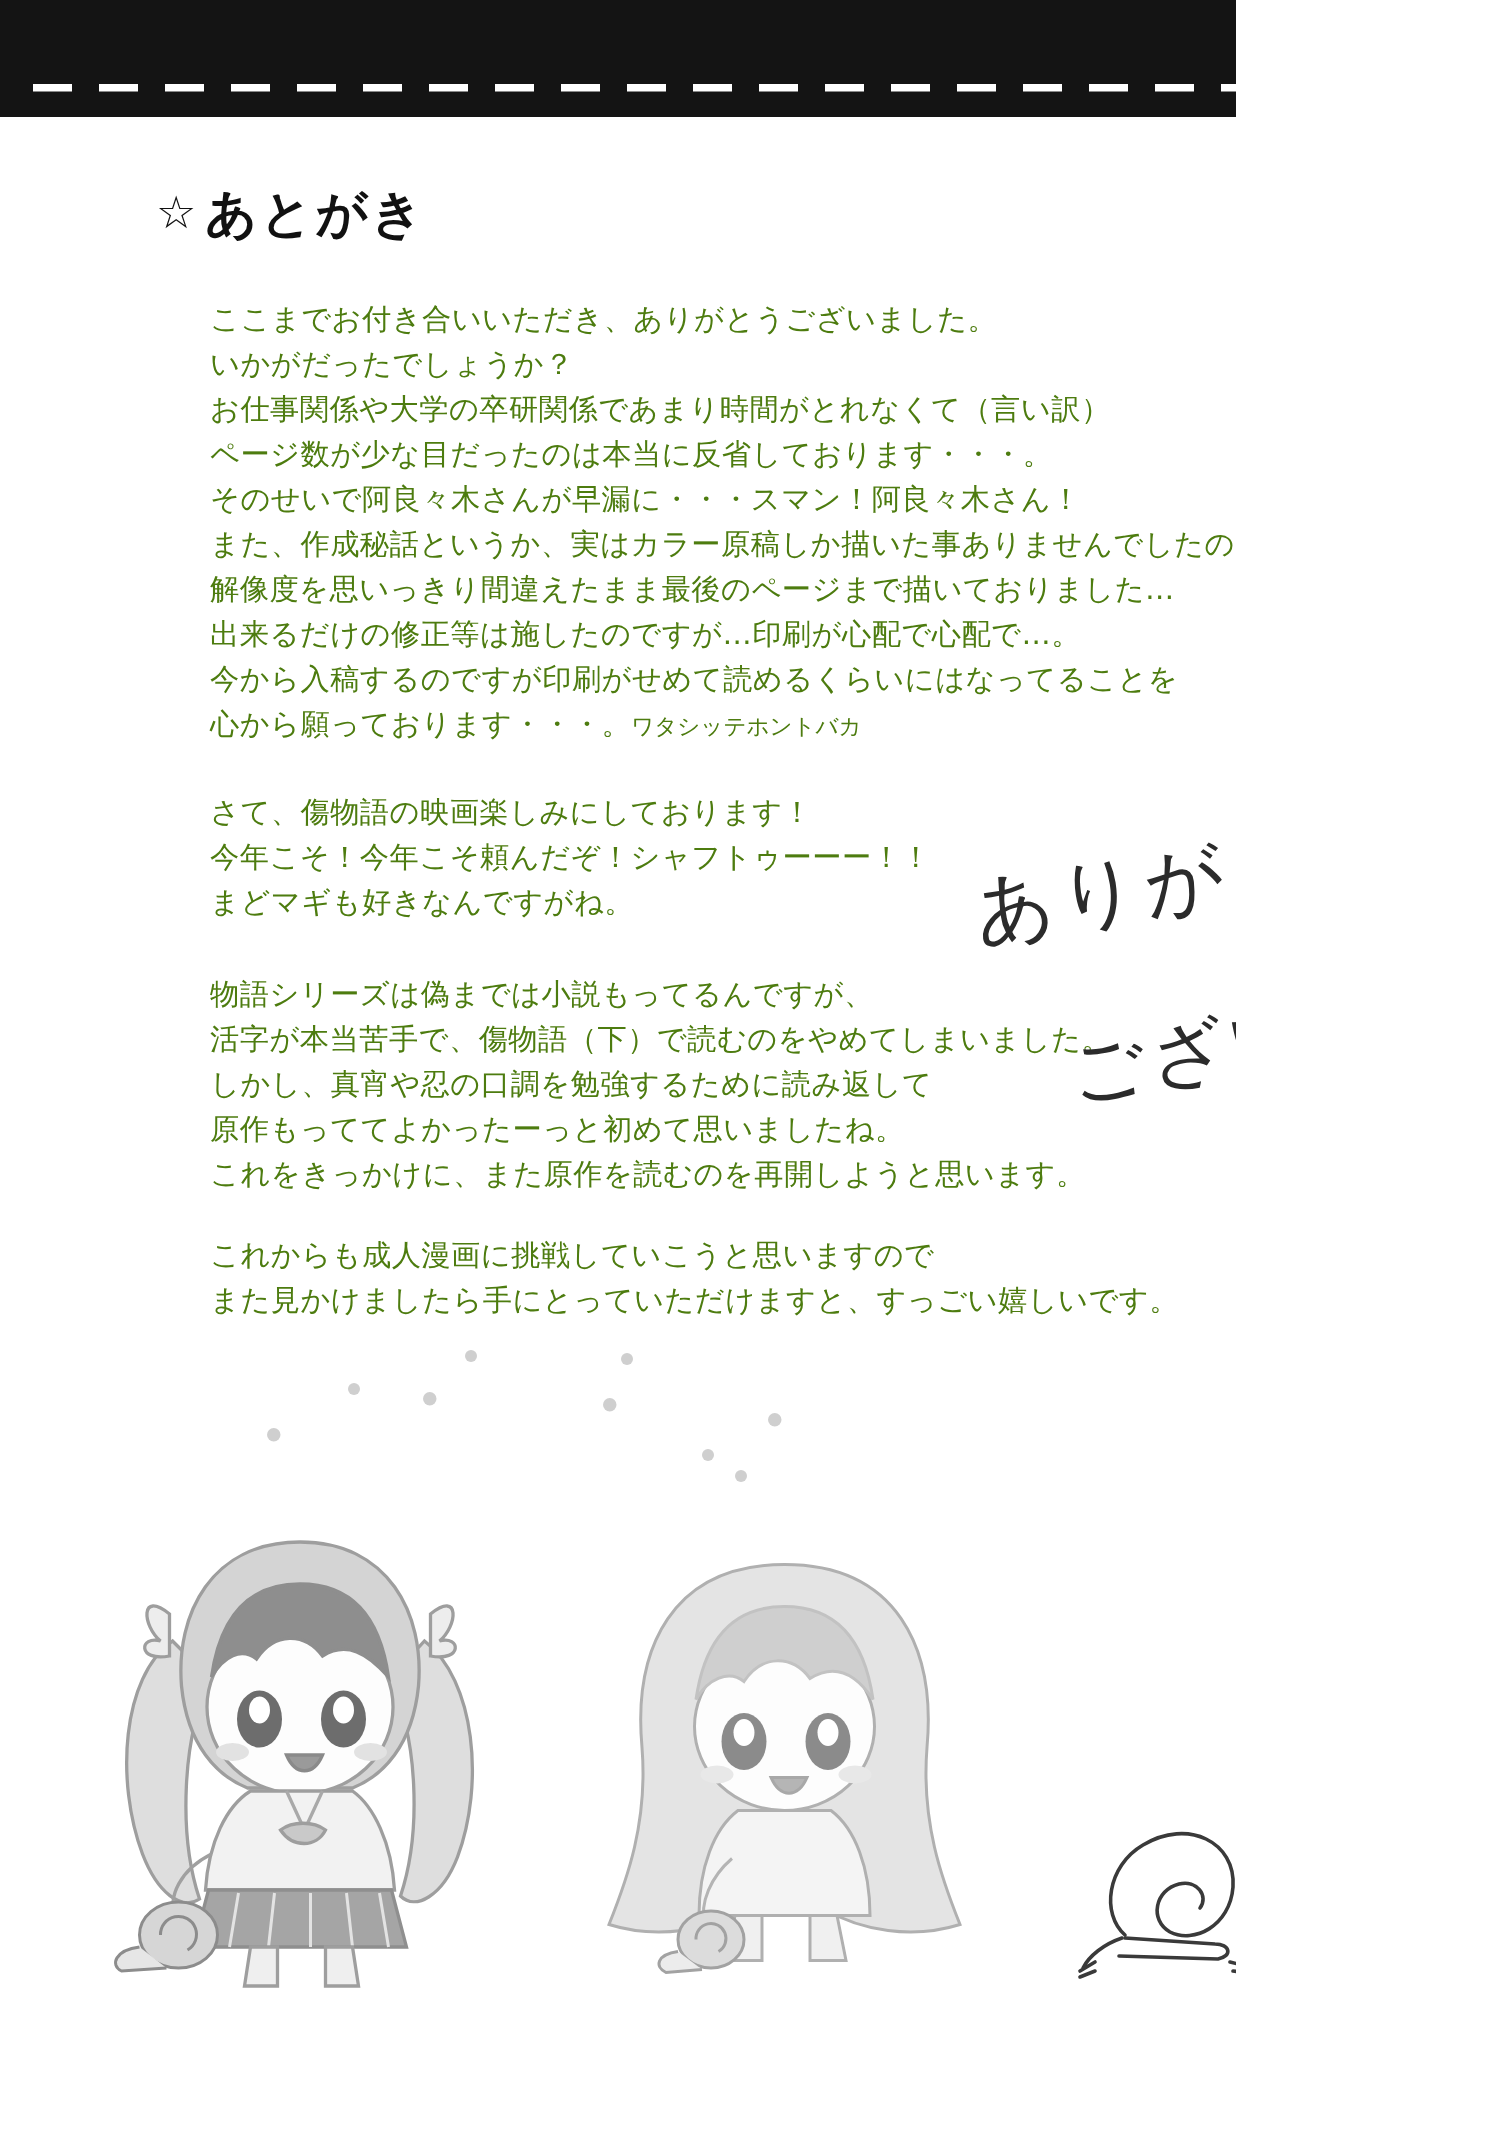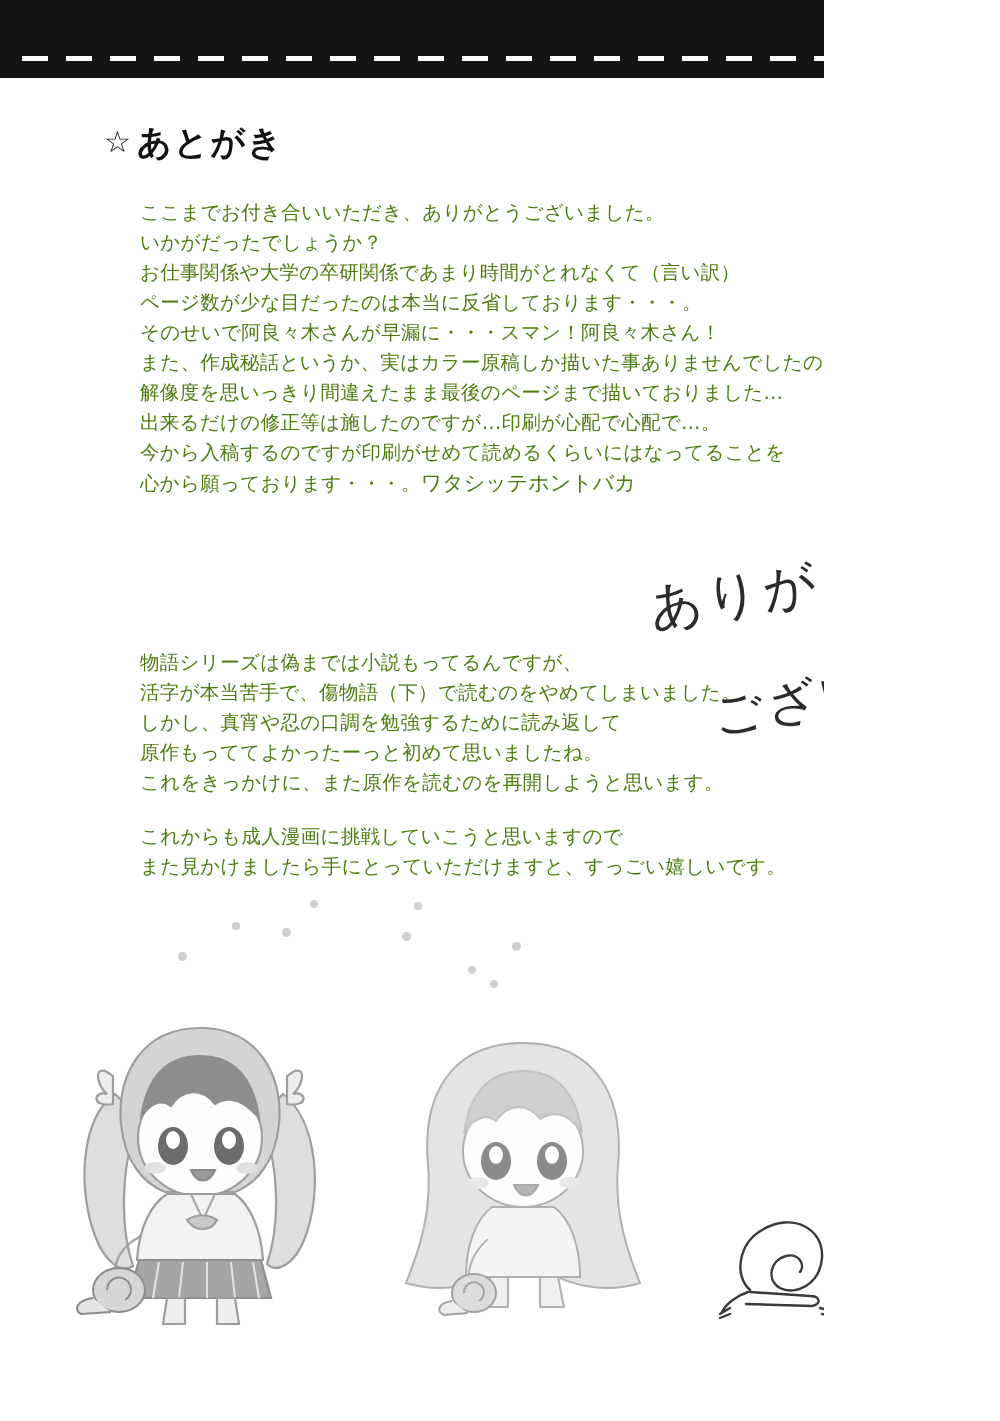--- a/index.html
+++ b/index.html
@@ -64,21 +64,21 @@
     color: #4d7c0f;
     white-space: pre;
     letter-spacing: 0.3px;
     margin-left: 44px;
   }
   .para-main   { left: 96px;  top: 198px; }
   .para-movie  { left: 96px;  top: 527px; }
   .para-series { left: 96px;  top: 648px; }
   .para-close  { left: 96px;  top: 822px; }
 
-  .small-kana { font-size: 21px; letter-spacing: 0px; }
+  .small-kana { font-size: 15px; letter-spacing: 0px; }
 
   
   .right-col {
     position: absolute;
     left: 608px;
     top: 900px;
     font-size: 19.5px;
     line-height: 31px;
     color: #1c1c1c;
     white-space: pre;
@@ -161,20 +161,23 @@
 いかがだったでしょうか？
 お仕事関係や大学の卒研関係であまり時間がとれなくて（言い訳）
 ページ数が少な目だったのは本当に反省しております・・・。
 そのせいで阿良々木さんが早漏に・・・スマン！阿良々木さん！
 また、作成秘話というか、実はカラー原稿しか描いた事ありませんでしたので
 解像度を思いっきり間違えたまま最後のページまで描いておりました…
 出来るだけの修正等は施したのですが…印刷が心配で心配で…。
 今から入稿するのですが印刷がせめて読めるくらいにはなってることを
 心から願っております・・・。</span><span class="small-kana">ワタシッテホントバカ</span></div>
 
+  <div class="para para-movie">さて、傷物語の映画楽しみにしております！
+今年こそ！今年こそ頼んだぞ！シャフトゥーーー！！
+まどマギも好きなんですがね。</div>
 
   <div class="para para-series">物語シリーズは偽までは小説もってるんですが、
 活字が本当苦手で、傷物語（下）で読むのをやめてしまいました。
 しかし、真宵や忍の口調を勉強するために読み返して
 原作もっててよかったーっと初めて思いましたね。
 これをきっかけに、また原作を読むのを再開しようと思います。</div>
 
   <div class="para para-close">これからも成人漫画に挑戦していこうと思いますので
 また見かけましたら手にとっていただけますと、すっごい嬉しいです。</div>
 

